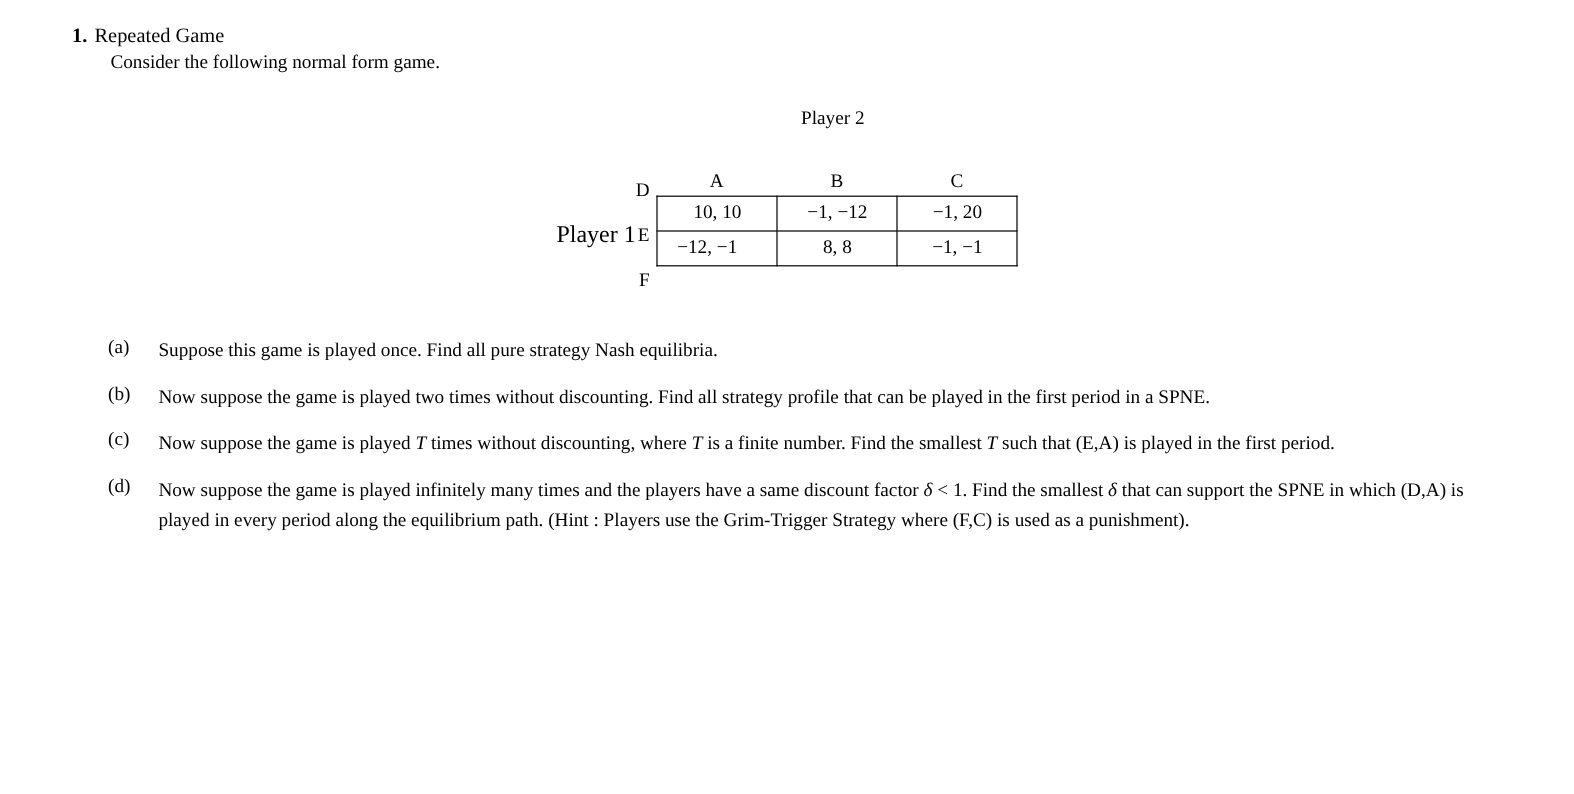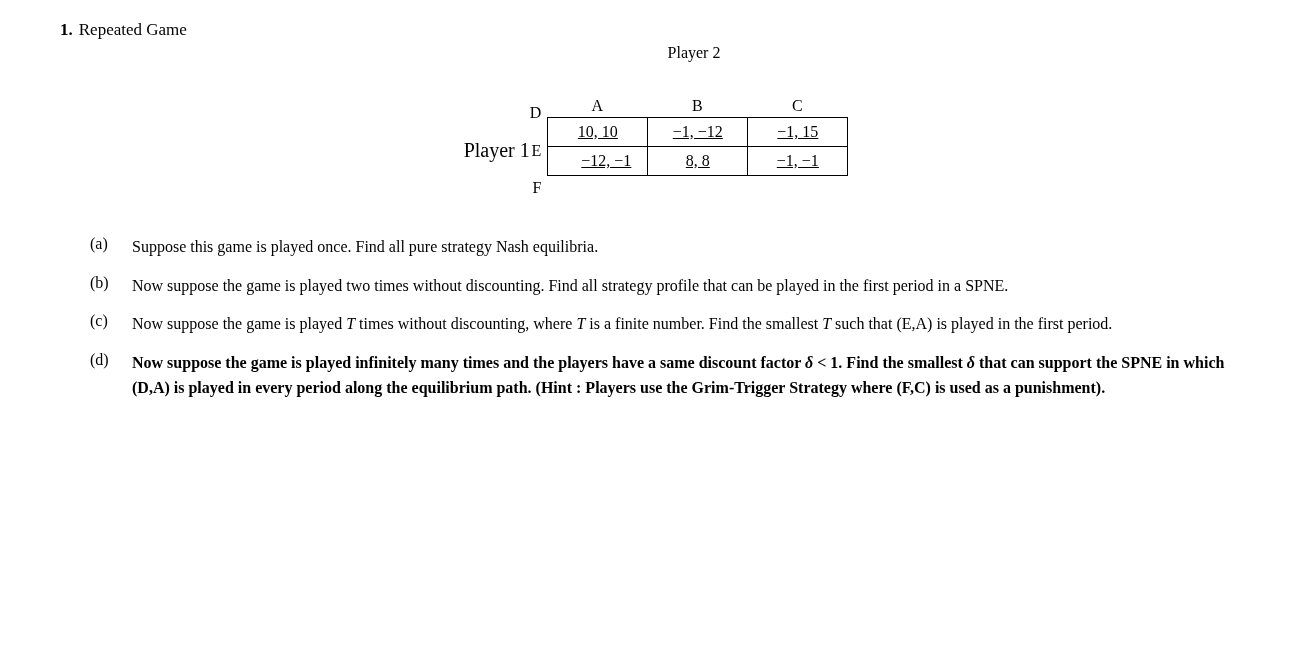--- a/index.html
+++ b/index.html
@@ -21,20 +21,21 @@
 </head>
 <body>
 
 <div>
 
   <div style="display:flex; align-items:baseline; gap:6px; margin-bottom:4px;">
     <span style="font-size:17px; font-weight:bold;">1.</span>
     <span style="font-size:17px; font-weight:normal;">Repeated Game</span>
   </div>
 
+  <div style="font-size:16px; margin-left:32px; margin-bottom:28px;">Consider the following normal form game.</div>
 
   <div style="display:flex; flex-direction:column; align-items:center; margin-bottom:28px;">
 
     <div style="font-size:16px; margin-bottom:4px; margin-left:76px;">Player 2</div>
 
     <div style="display:flex; flex-direction:row; align-items:center;">
 
       <div style="display:flex; flex-direction:column; align-items:flex-end; margin-right:6px;">
 
         <div style="height:28px;"></div>
@@ -50,29 +51,29 @@
       </div>
 
       <div style="display:flex; flex-direction:column;">
 
         <div style="display:flex; flex-direction:row; margin-bottom:2px;">
           <div style="min-width:100px; text-align:center; font-size:16px;">A</div>
           <div style="min-width:100px; text-align:center; font-size:16px;">B</div>
           <div style="min-width:100px; text-align:center; font-size:16px;">C</div>
         </div>
 
-        <table style="border-collapse:collapse; font-size:16px;text-decoration:underline;">
+        <table style="border-collapse:collapse; font-size:16px;">
           <tbody>
             <tr>
               <td style="border:1px solid #000; padding:5px 16px; text-align:center; min-width:100px; white-space:nowrap;">10, 10</td>
               <td style="border:1px solid #000; padding:5px 16px; text-align:center; min-width:100px; white-space:nowrap;">−1, −12</td>
-              <td style="border:1px solid #000; padding:5px 16px; text-align:center; min-width:100px; white-space:nowrap;">−1, 15</td>
+              <td style="border:1px solid #000; padding:5px 16px; text-align:center; min-width:100px; white-space:nowrap;">−1, 20</td>
             </tr>
             <tr>
-              <td style="border:1px solid #000; padding:5px 16px; text-align:right; min-width:100px; white-space:nowrap;">−12, −1</td>
+              <td style="border:1px solid #000; padding:5px 16px; text-align:left; min-width:100px; white-space:nowrap;">−12, −1</td>
               <td style="border:1px solid #000; padding:5px 16px; text-align:center; min-width:100px; white-space:nowrap;margin-top:36px;">8, 8</td>
               <td style="border:1px solid #000; padding:5px 16px; text-align:center; min-width:100px; white-space:nowrap;">−1, −1</td>
             </tr>
           </tbody>
         </table>
 
       </div>
     </div>
   </div>
 
@@ -88,18 +89,18 @@
       <span style="line-height:1.55;">Now suppose the game is played two times without discounting. Find all strategy profile that can be played in the first period in a SPNE.</span>
     </div>
 
     <div style="display:flex; align-items:flex-start; margin-bottom:14px; font-size:16px;">
       <span style="min-width:42px; font-size:16px;">(c)</span>
       <span style="line-height:1.55;">Now suppose the game is played <em>T</em> times without discounting, where <em>T</em> is a finite number. Find the smallest <em>T</em> such that (E,A) is played in the first period.</span>
     </div>
 
     <div style="display:flex; align-items:flex-start; margin-bottom:14px; font-size:16px;">
       <span style="min-width:42px; font-size:16px;">(d)</span>
-      <span style="line-height:1.55;font-weight:bold;">Now suppose the game is played infinitely many times and the players have a same discount factor <em>δ</em> &lt; 1. Find the smallest <em>δ</em> that can support the SPNE in which (D,A) is played in every period along the equilibrium path. (Hint : Players use the Grim-Trigger Strategy where (F,C) is used as a punishment).</span>
+      <span style="line-height:1.55;">Now suppose the game is played infinitely many times and the players have a same discount factor <em>δ</em> &lt; 1. Find the smallest <em>δ</em> that can support the SPNE in which (D,A) is played in every period along the equilibrium path. (Hint : Players use the Grim-Trigger Strategy where (F,C) is used as a punishment).</span>
     </div>
 
   </div>
 
 </div>
 
 </body></html>

